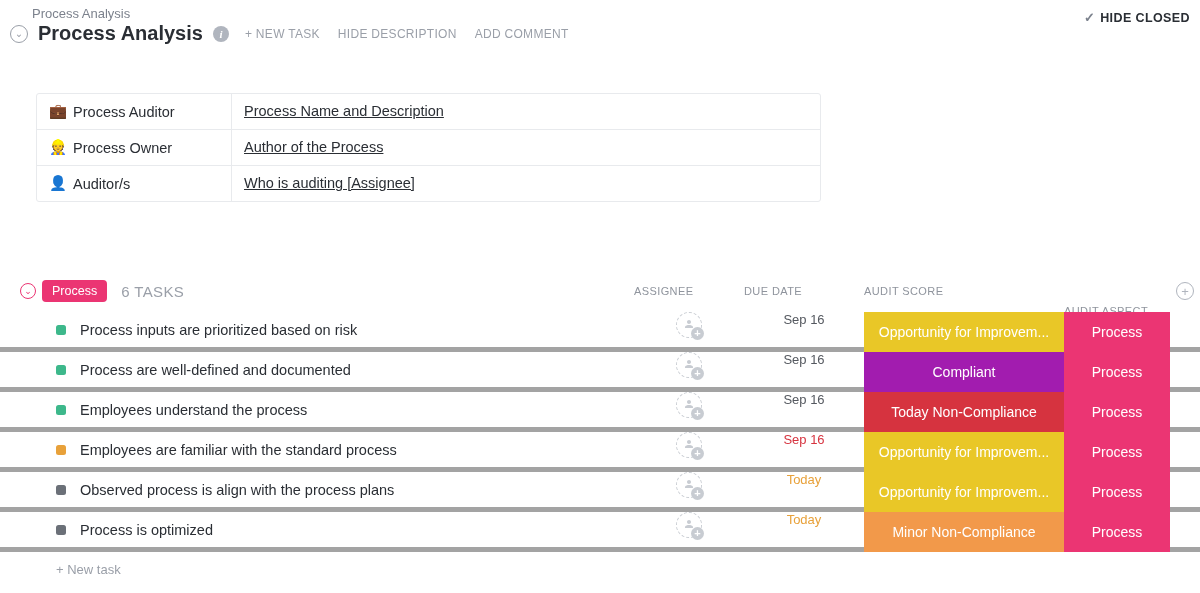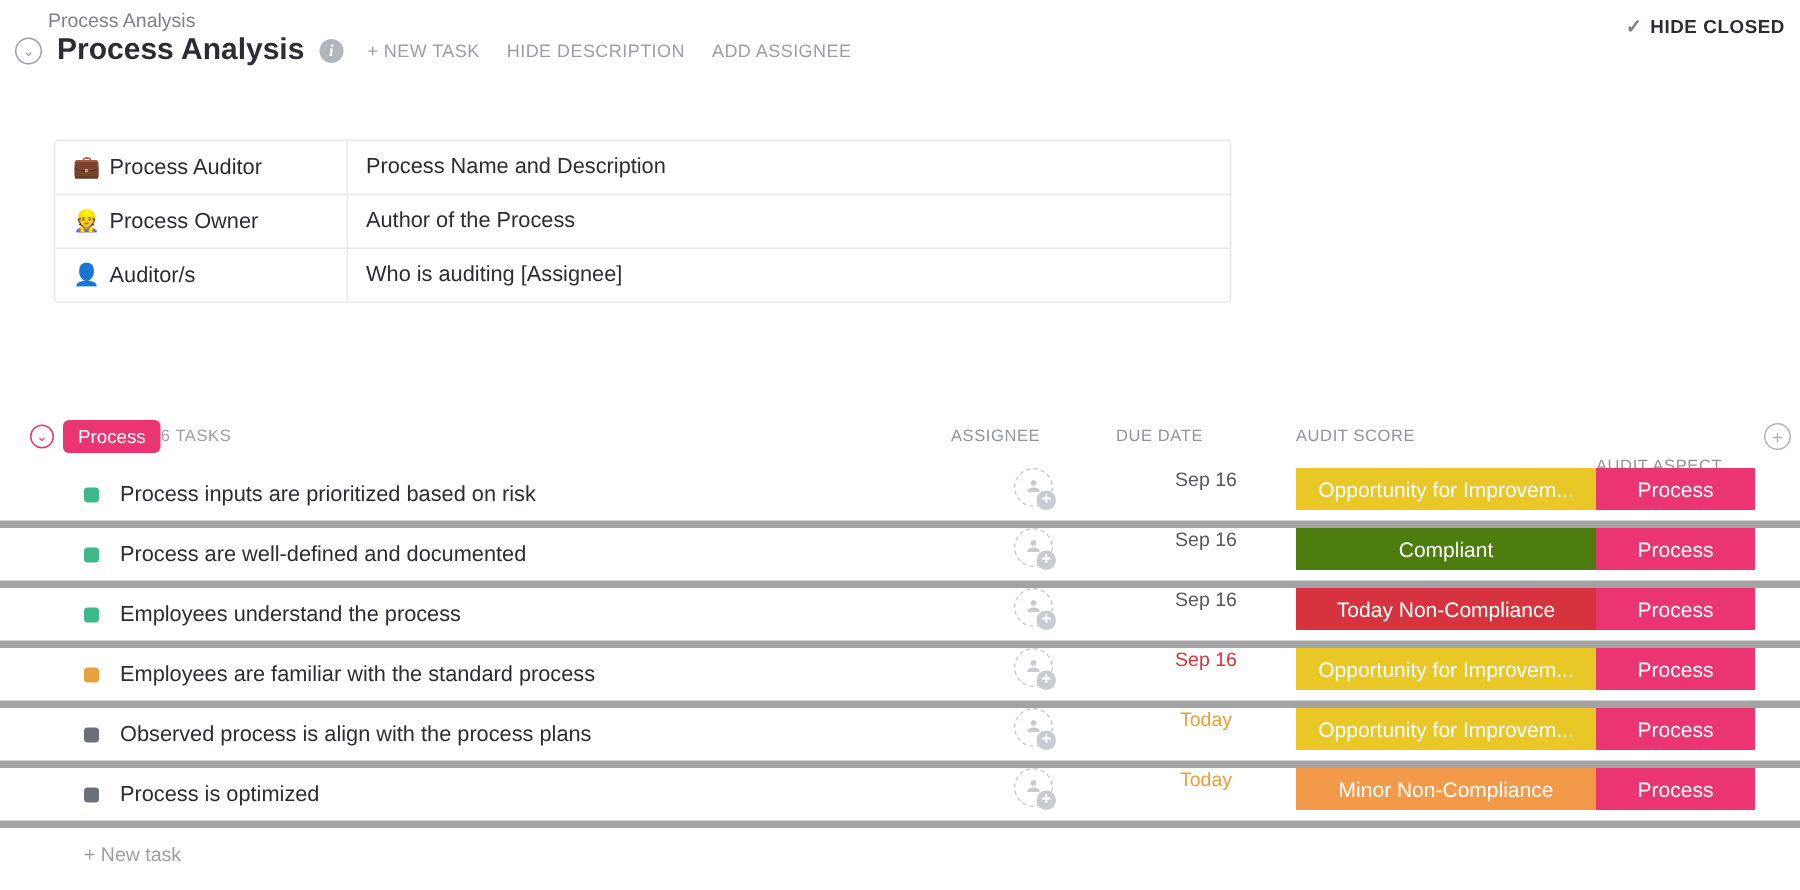--- a/index.html
+++ b/index.html
@@ -98,20 +98,21 @@
     width: 195px;
     padding: 9px 12px;
     border-right: 1px solid #e8eaed;
     display: flex;
     align-items: center;
     gap: 6px;
   }
   .meta-value {
     flex: 1;
     padding: 9px 12px;
+    text-decoration: underline;
   }
 
   .list-section {
     margin-top: 78px;
   }
   .list-header {
     display: flex;
     align-items: center;
     padding: 0 10px 0 20px;
     position: relative;
@@ -126,24 +127,24 @@
   }
   .list-badge {
     background: #eb3573;
     color: #fff;
     font-size: 12.5px;
     font-weight: 500;
     padding: 4px 10px;
     border-radius: 4px;
   }
   .task-count {
-    font-size: 11px;
+    font-size: 15px;
     color: #9a9fa8;
     letter-spacing: 0.4px;
-    margin-left: 0;
+    margin-left: 14px;
   }
   .col-headers {
     position: absolute;
     right: 30px;
     display: flex;
     align-items: center;
   }
   .col-h {
     font-size: 11px;
     color: #8f949d;
@@ -224,21 +225,21 @@
     top: 4px; left: 6px;
     width: 12px; height: 14px;
     fill: #c8ccd2;
   }
   .due-cell {
     width: 120px;
     text-align: center;
     font-size: 13px;
   }
   .pill {
-    height: 28px;
+    height: 40px;
     display: flex;
     align-items: center;
     justify-content: center;
     color: #fff;
     font-size: 14px;
     padding: 0 10px;
     white-space: nowrap;
     overflow: hidden;
   }
   .score-cell { width: 200px; }
@@ -257,21 +258,21 @@
 <div class="top-bar">
   <div class="top-left">
     <div class="breadcrumb">Process Analysis</div>
     <div class="title-row">
       <span class="collapse-icon">⌄</span>
       <span class="page-title">Process Analysis</span>
       <span class="info-icon">i</span>
       <div class="header-actions">
         <span class="header-action">+ NEW TASK</span>
         <span class="header-action">HIDE DESCRIPTION</span>
-        <span class="header-action">ADD ASSIGNEE</span>
+        <span class="header-action">ADD COMMENT</span>
       </div>
     </div>
   </div>
   <div class="hide-closed">
     <span class="chk">✓</span>
     <span>HIDE CLOSED</span>
   </div>
 </div>
 
 <div class="meta-table" id="meta-table">
@@ -334,21 +335,21 @@
         <span class="task-name">Process are well-defined and documented</span>
         <div class="row-cols">
           <div class="assignee-cell">
             <div class="assignee-avatar">
               <svg viewBox="0 0 24 24">
                 <path d="M12 12c2.2 0 4-1.8 4-4s-1.8-4-4-4-4 1.8-4 4 1.8 4 4 4zm0 2c-2.7 0-8 1.3-8 4v2h16v-2c0-2.7-5.3-4-8-4z"></path>
               </svg>
             </div>
           </div>
           <div class="due-cell" style="color: rgb(84, 88, 95);">Sep 16</div>
-          <div class="pill score-cell" style="background: #4d7c0f;">Compliant</div>
+          <div class="pill score-cell" style="background: #a21caf;">Compliant</div>
           <div class="pill aspect-cell" style="background: rgb(235, 53, 115);">Process</div>
         </div>
       </div>
       <div class="task-row">
         <span class="status-dot" style="background: rgb(61, 184, 139);"></span>
         <span class="task-name">Employees understand the process</span>
         <div class="row-cols">
           <div class="assignee-cell">
             <div class="assignee-avatar">
               <svg viewBox="0 0 24 24">

